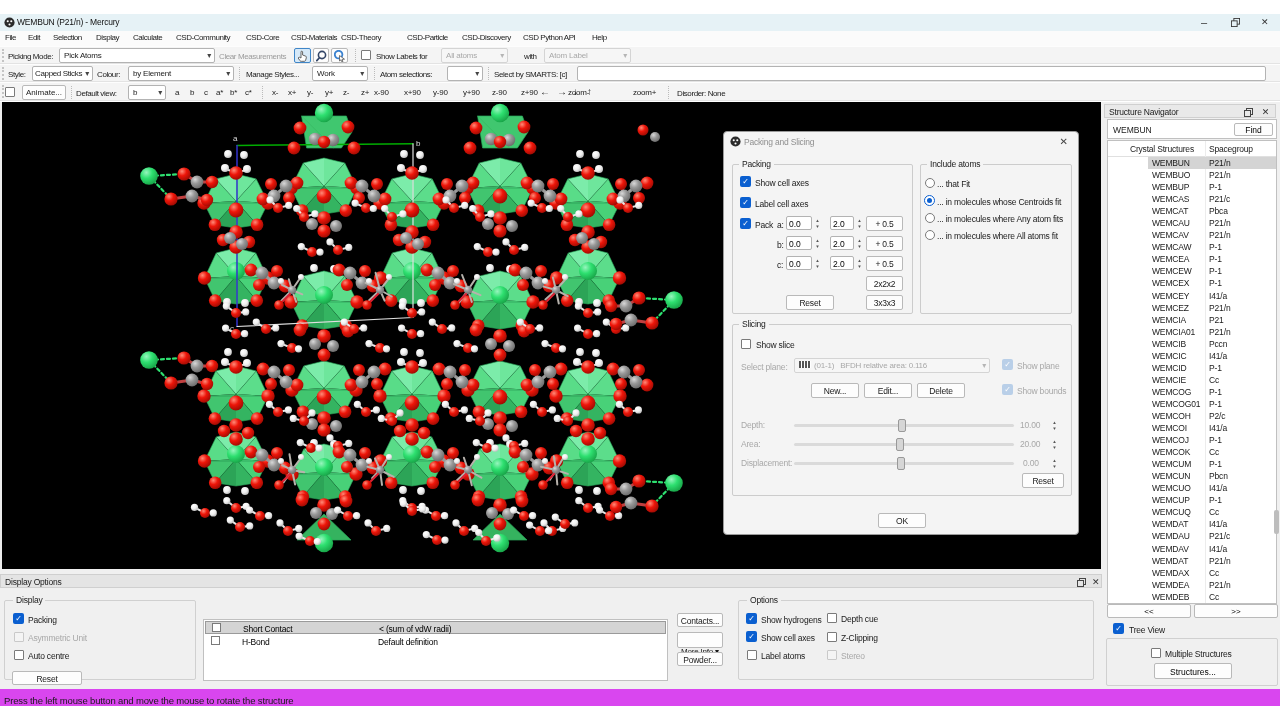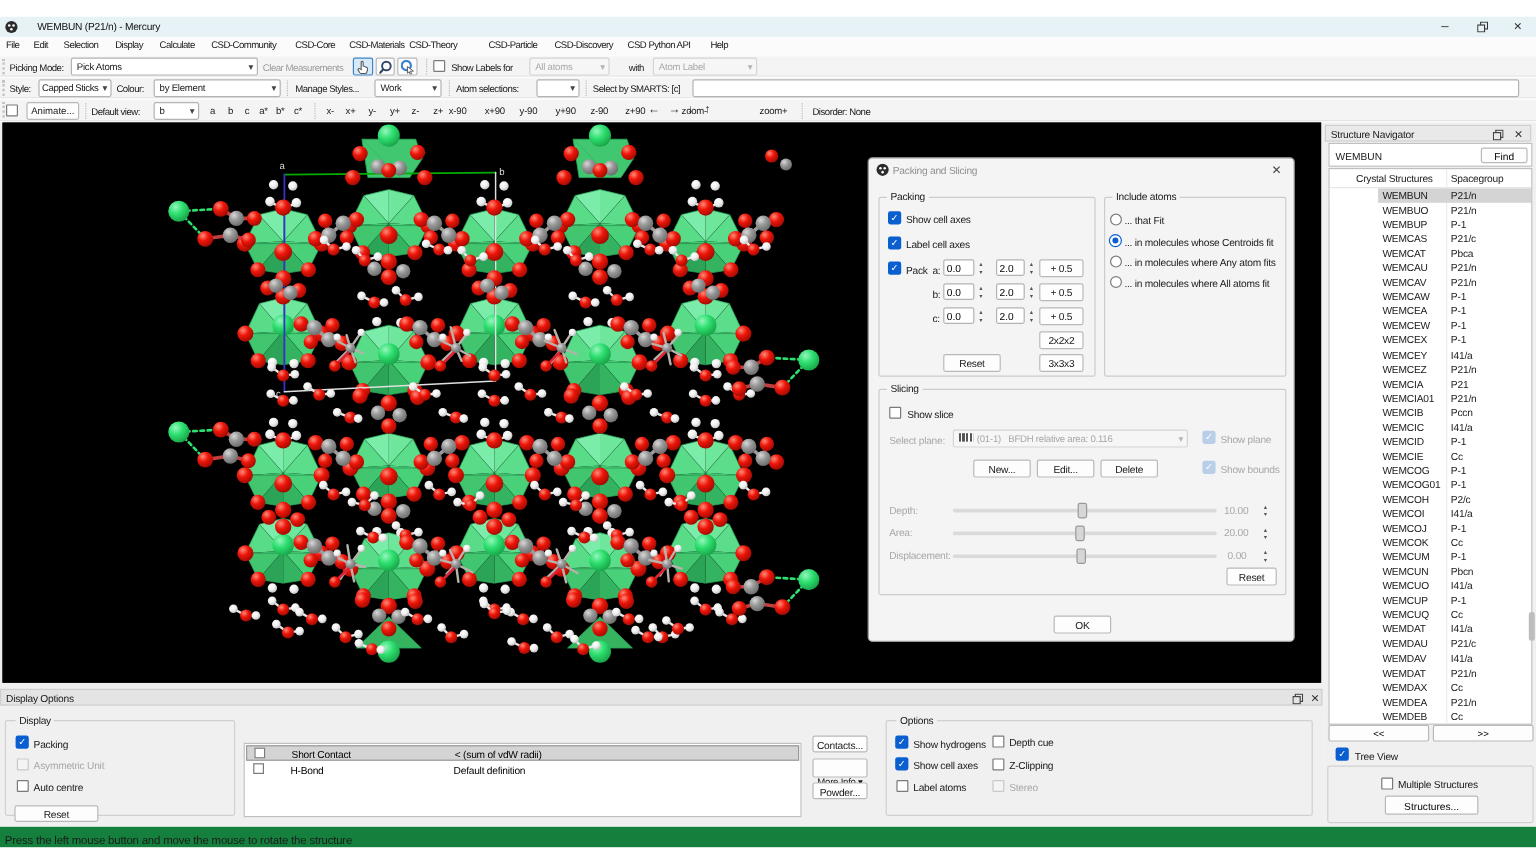--- a/index.html
+++ b/index.html
@@ -1,18 +1,18 @@
 <!DOCTYPE html>
 <html><head><meta charset="utf-8"><style>
 * { margin:0; padding:0; box-sizing:border-box; white-space:nowrap; }
 html,body { width:1280px; height:720px; background:#fff; font-family:"Liberation Sans",sans-serif; overflow:hidden; }
 #app { position:relative; width:1280px; height:720px; }
 .abs { position:absolute; }
 #titlebar { left:0; top:14px; width:1280px; height:17px; background:#e6f2f6; }
-#titlebar .ttl { position:absolute; left:31px; top:3px; font-size:8.5px; letter-spacing:-0.2px; color:#111; }
+#titlebar .ttl { position:absolute; left:17px; top:3px; font-size:8.5px; letter-spacing:-0.2px; color:#111; }
 .winbtn { position:absolute; font-size:11px; color:#333; }
 #menubar { left:0; top:31px; width:1280px; height:15px; background:#fbfbfb; }
 #menubar span { position:absolute; top:2px; font-size:8px; letter-spacing:-0.45px; color:#1a1a1a; }
 .tbar { left:0; width:1280px; background:#f4f4f4; border-top:1px solid #fdfdfd; border-bottom:1px solid #e3e3e3; }
 #tb1 { top:46px; height:18px;padding-left:26px; }
 #tb2 { top:64px; height:18px; }
 #tb3 { top:82px; height:19px;padding-left:28px; }
 .tlabel { position:absolute; font-size:8px; letter-spacing:-0.4px; color:#1a1a1a; top:5px; }
 .tgray  { position:absolute; font-size:8px; letter-spacing:-0.4px; color:#9b9b9b; top:5px; }
 .combo { position:absolute; top:1px; height:15px; background:#fff; border:1px solid #b3b3b3; border-radius:2px; font-size:8px; letter-spacing:-0.2px; color:#1a1a1a; padding:2px 4px; }
@@ -52,21 +52,21 @@
 .gbox { position:absolute; border:1px solid #d0d0d0; border-radius:2px; }
 .gbl { position:absolute; top:-6px; left:8px; background:#f0f0f0; font-size:8.5px; letter-spacing:-0.2px; color:#1a1a1a; padding:0 3px; }
 .optxt { position:absolute; font-size:8.5px; letter-spacing:-0.2px; color:#1a1a1a; }
 .optxtd { position:absolute; font-size:8.5px; letter-spacing:-0.2px; color:#a8a8a8; }
 #dolist { position:absolute; left:203px; top:619px; width:465px; height:62px; background:#fff; border:1px solid #c0c0c0; }
 #dolist .r1 { position:absolute; left:1px; right:1px; top:1px; height:13px; background:#d4d4d4; border:1px solid #9a9a9a; }
 #dolist .r2 { position:absolute; left:2px; top:15px; height:13px; }
 #dolist span { font-size:8.5px; letter-spacing:-0.2px; }
 .lcb { position:absolute; width:9px; height:9px; border:1px solid #7a7a7a; background:#fff; top:1px; }
 .dbtn { position:absolute; background:#fdfdfd; border:1px solid #b9b9b9; border-radius:2px; font-size:8.5px; letter-spacing:-0.2px; color:#1a1a1a; text-align:center; }
-#statusbar { left:0; top:689px; width:1280px; height:17px; background:#15803d; }
+#statusbar { left:0; top:689px; width:1280px; height:17px; background:#d946ef; }
 #statusbar span { position:absolute; left:4px; top:6px; font-size:9.5px; letter-spacing:-0.15px; color:#1a1a1a; }
 #dialog { left:723px; top:131px; width:356px; height:404px; background:#f4f4f4; border:1px solid #9a9a9a; border-radius:4px; box-shadow:0 4px 14px rgba(0,0,0,0.45); }
 #dialog .dtitle { position:absolute; left:20px; top:5px; font-size:8.5px; letter-spacing:-0.2px; color:#8f8f8f; }
 #dialog .dx { position:absolute; right:10px; top:4px; font-size:10px; color:#444; }
 .dgb { position:absolute; border:1px solid #cccccc; border-radius:2px; }
 .dgbl { position:absolute; top:-6px; left:6px; background:#f4f4f4; font-size:8.5px; letter-spacing:-0.2px; color:#1a1a1a; padding:0 3px; }
 .dtxt { position:absolute; font-size:8.5px; letter-spacing:-0.2px; color:#1a1a1a; }
 .dtxtd { position:absolute; font-size:8.5px; letter-spacing:-0.2px; color:#a8a8a8; }
 .spin { position:absolute; width:30px; height:14px; background:#fff; border:1px solid #b3b3b3; border-radius:2px; font-size:8.5px; padding:2px 2px; }
 .spinarr { position:absolute; width:9px; height:14px; font-size:4.5px; color:#555; line-height:5.5px; text-align:center; padding-top:2px; }

